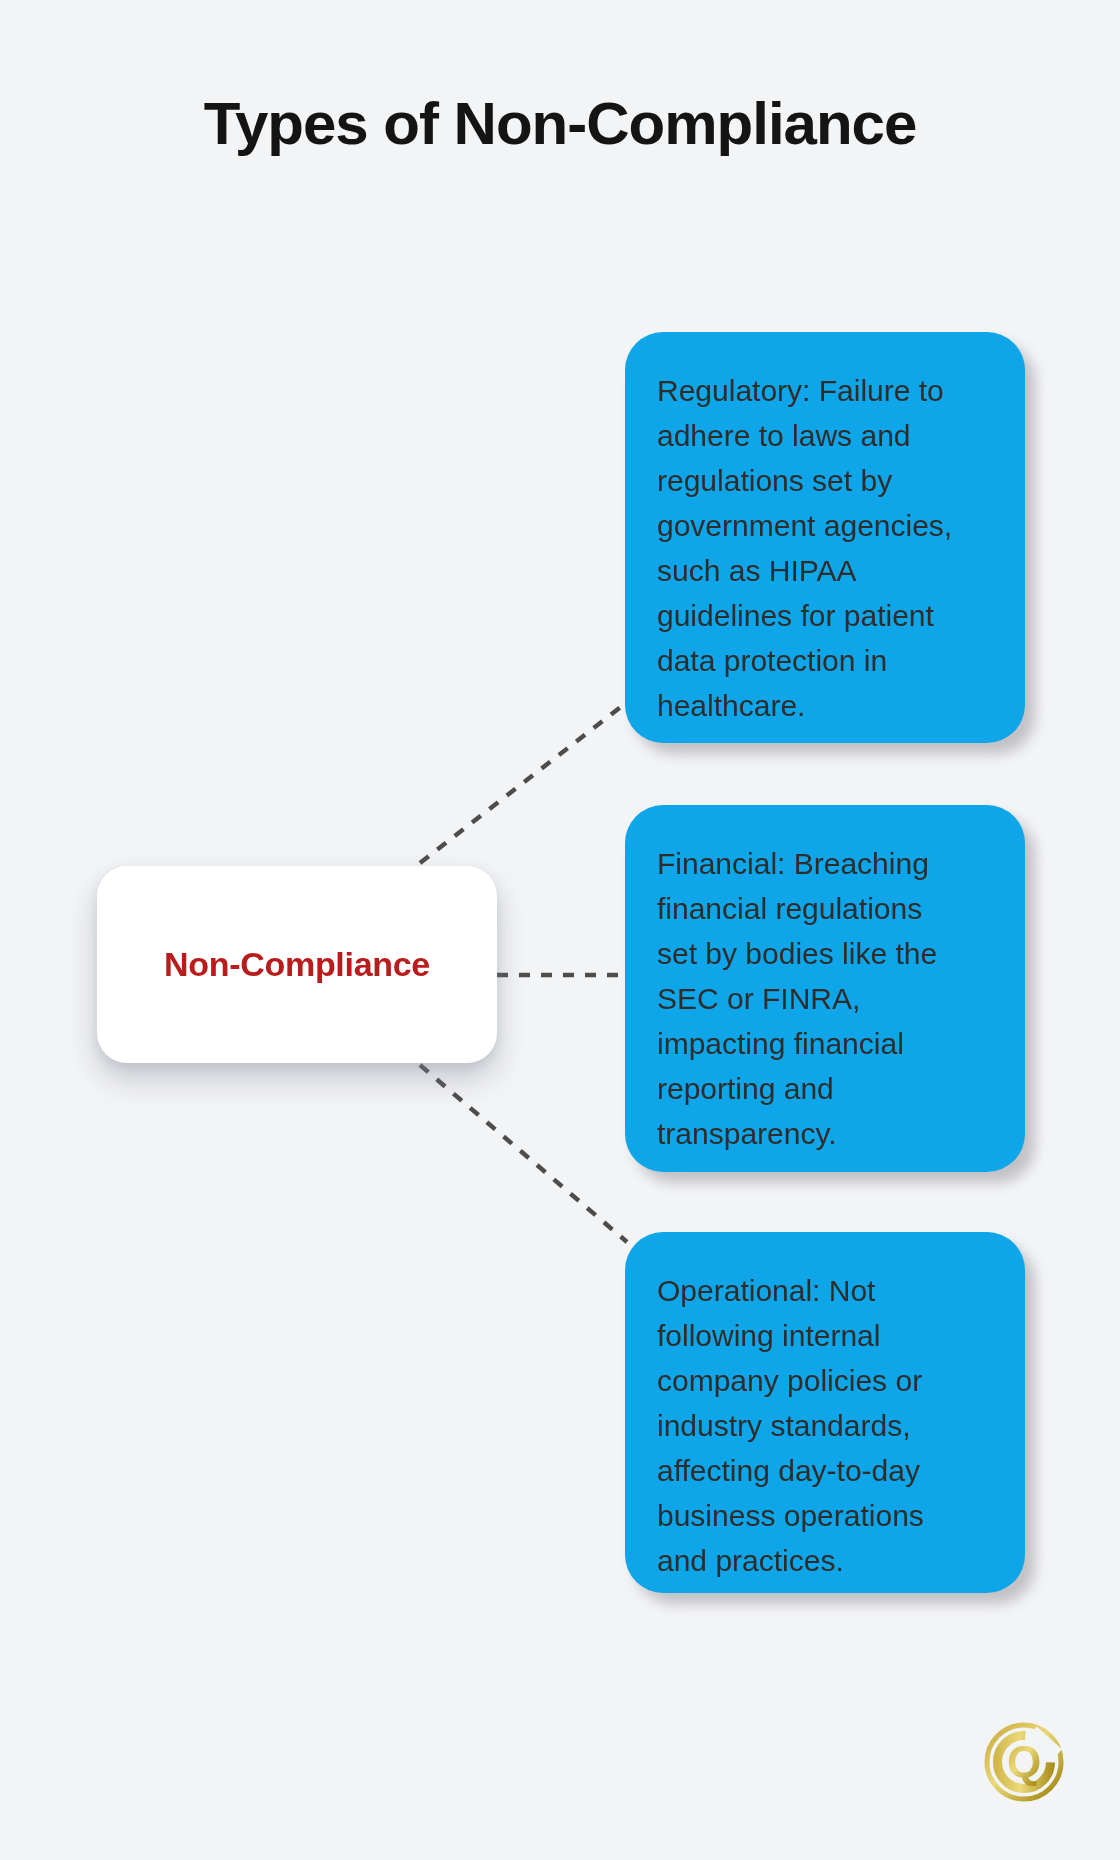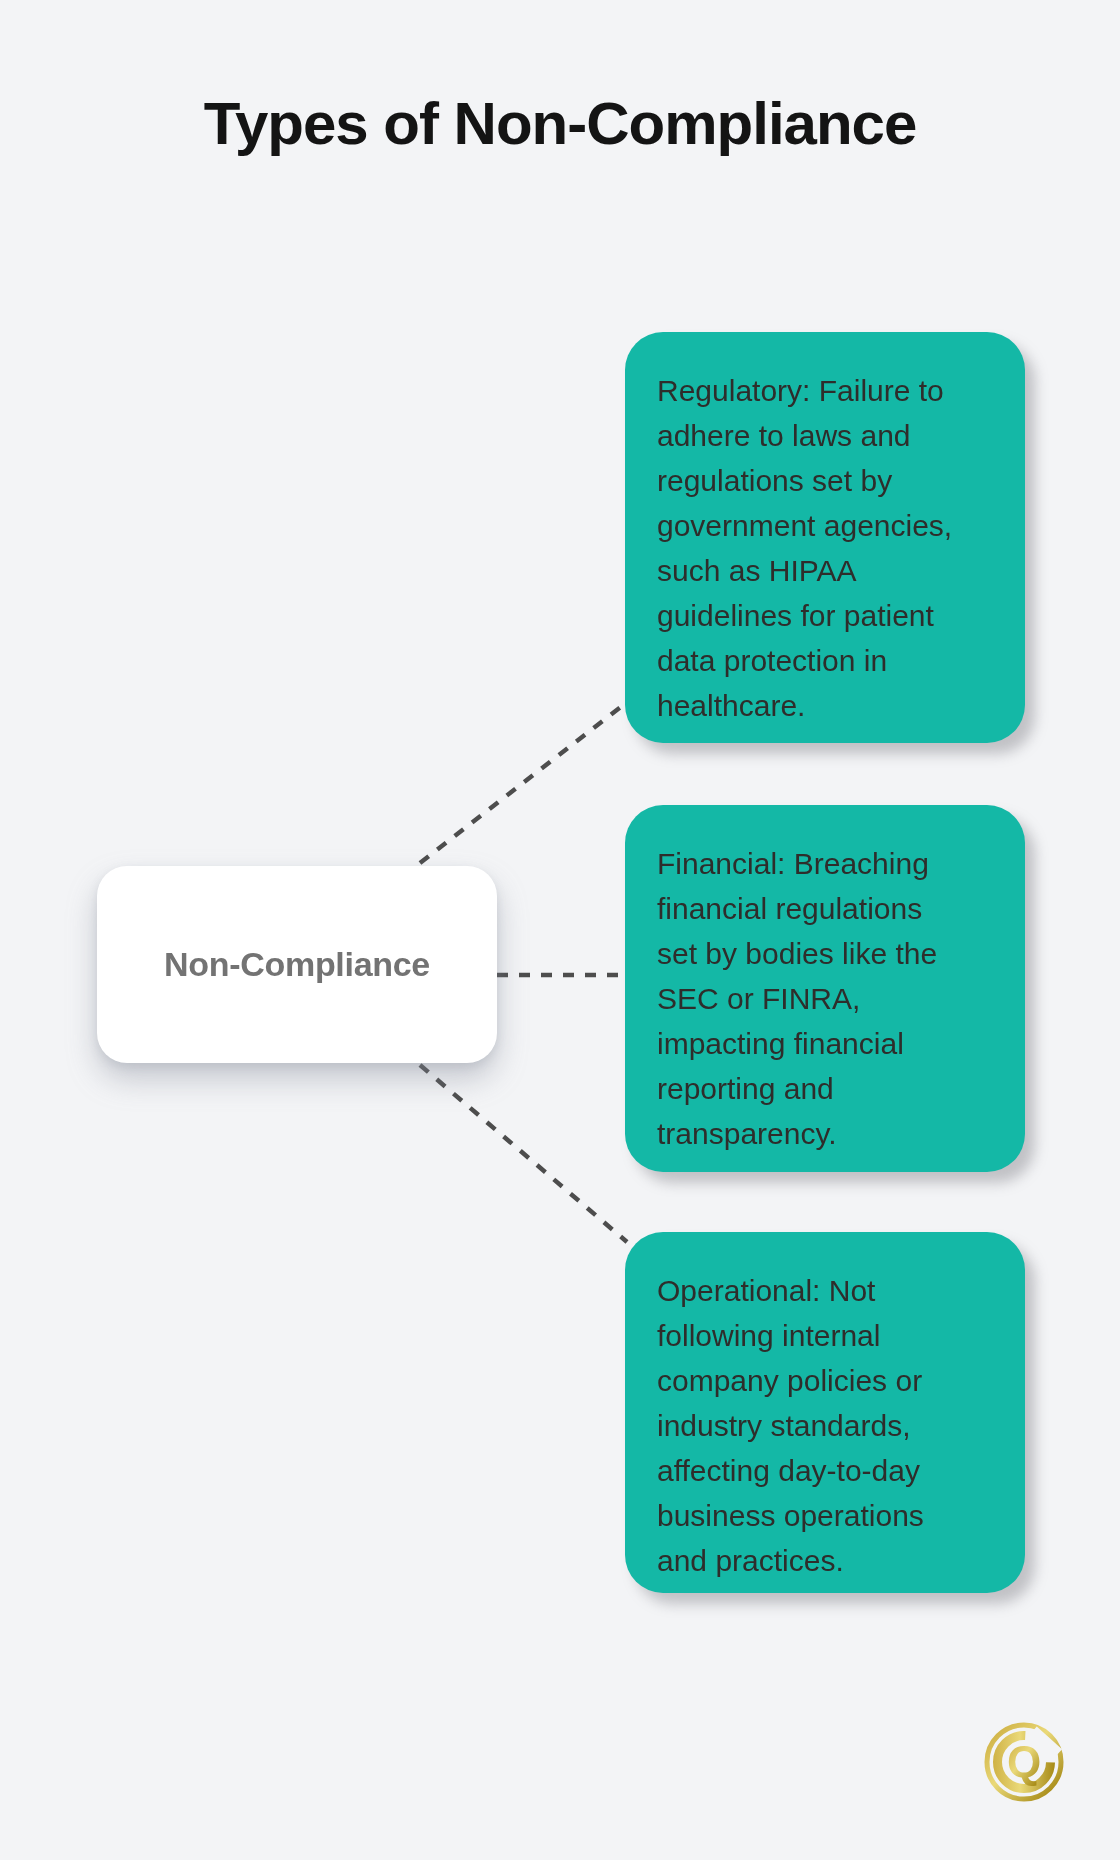--- a/index.html
+++ b/index.html
@@ -48,28 +48,28 @@
     border-radius: 30px;
     box-shadow: 0 16px 30px rgba(130, 136, 150, 0.40), 0 4px 10px rgba(130, 136, 150, 0.18);
     display: flex;
     align-items: center;
     justify-content: center;
     z-index: 2;
   }
   .center-node .label {
     font-size: 34px;
     font-weight: bold;
-    color: #737373;
+    color: #b91c1c;
     letter-spacing: -0.3px;
   }
   .card {
     position: absolute;
     left: 625px;
     width: 400px;
-    background: #14b8a6;
+    background: #0ea5e9;
     border-radius: 38px;
     box-shadow: 10px 11px 13px rgba(125, 125, 132, 0.42);
     box-sizing: border-box;
     padding: 36px 30px 30px 32px;
     z-index: 2;
   }
   .card-regulatory  { top: 332px;  height: 411px; }
   .card-financial   { top: 805px;  height: 367px; }
   .card-operational { top: 1232px; height: 361px; }
   .card-text {

